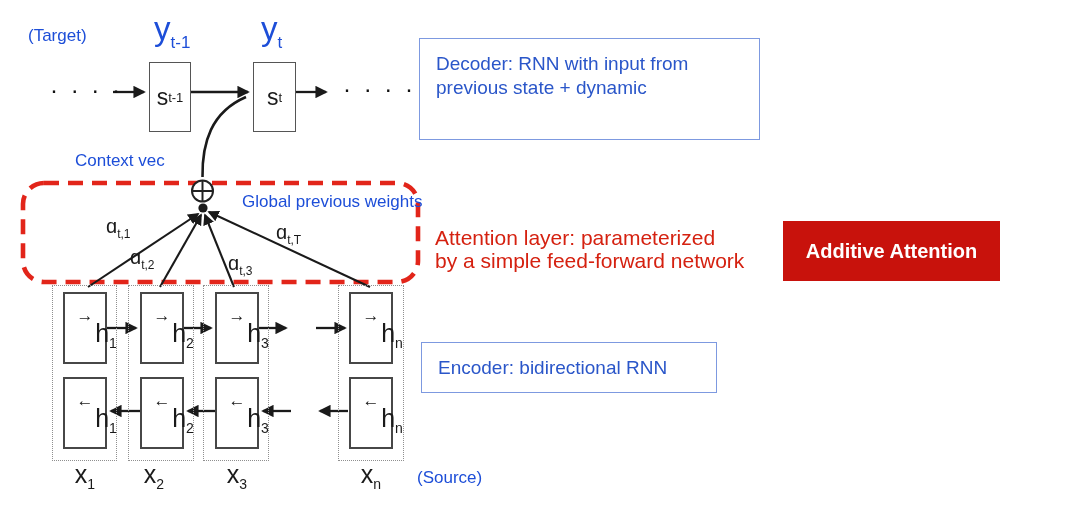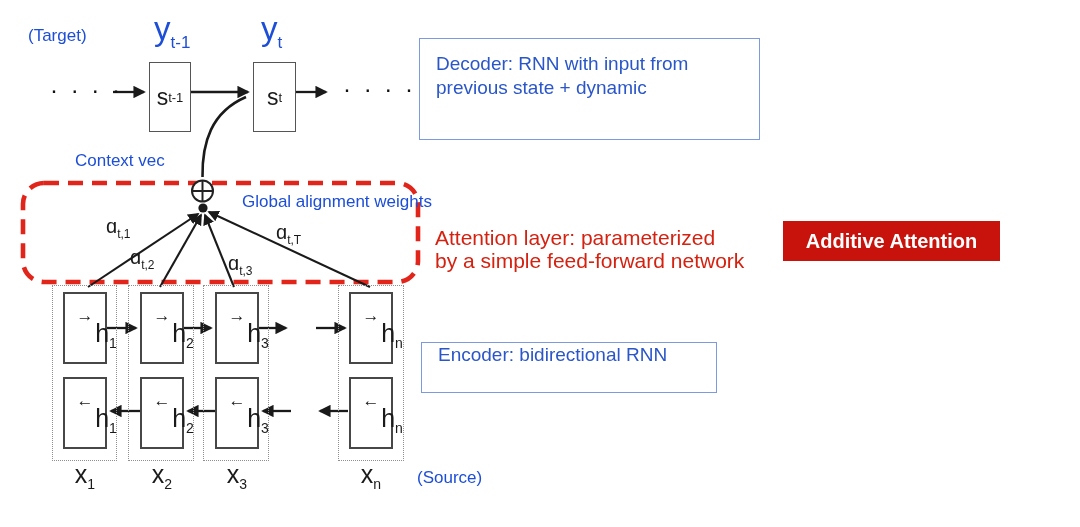--- a/index.html
+++ b/index.html
@@ -29,23 +29,23 @@
   .dotcol{position:absolute;border:1.5px dotted var(--dotted-border);background:transparent;}
   .hbox{position:absolute;border:2px solid var(--box-border);background:#fff;display:flex;align-items:center;justify-content:center;}
   .hcell{display:flex;flex-direction:column;align-items:center;line-height:1;}
   .vecarrow{font-size:17px;line-height:1;margin-bottom:-3px;}
   .hbase{font-size:25px;line-height:1;margin-left:42px;}
   .hbase sub{font-size:14px;}
   .xlbl{position:absolute;width:60px;text-align:center;font-size:25px;line-height:1;}
   .xlbl sub{font-size:14px;}
   .note-box{position:absolute;border:1.6px solid var(--blue-border);color:var(--blue-text);font-size:19px;line-height:23.5px;}
   .decoder-note{left:419px;top:38px;width:341px;height:102px;padding:13px 16px 0 16px;}
-  .encoder-note{left:421px;top:342px;width:296px;height:51px;display:flex;align-items:flex-start;padding-left:16px;}
+  .encoder-note{left:421px;top:342px;width:296px;height:51px;display:flex;align-items:center;padding-left:16px;}
   .attn-note{position:absolute;left:435px;top:227px;color:var(--red-text);font-size:21px;line-height:22.5px;}
-  .badge{position:absolute;left:783px;top:221px;width:217px;height:40px;background:var(--badge-bg);color:#ffffff;font-size:20px;font-weight:bold;display:flex;align-items:center;justify-content:center;}
+  .badge{position:absolute;left:783px;top:221px;width:217px;height:60px;background:var(--badge-bg);color:#ffffff;font-size:20px;font-weight:bold;display:flex;align-items:center;justify-content:center;}
   svg{display:block;}
 </style>
 </head>
 <body>
 
 <div class="stage">
 
   <svg class="layer" width="1080" height="527" viewBox="0 0 1080 527">
     <defs>
       <marker id="ah" viewBox="0 0 10 10" refX="8.5" refY="5" markerWidth="5.4" markerHeight="5.4" orient="auto-start-reverse">
@@ -93,21 +93,21 @@
   <div class="sbox" style="left:149px;top:62px;width:42px;height:70px;">
       <span>s</span>
       <sub>t-1</sub>
     </div>
   <div class="sbox" style="left:253px;top:62px;width:43px;height:70px;">
       <span>s</span>
       <sub>t</sub>
     </div>
 
   <div class="lbl small-lbl" style="left:75px;top:151px;">Context vec</div>
-  <div class="lbl small-lbl" style="left:242px;top:192px;">Global alignment weights</div>
+  <div class="lbl small-lbl" style="left:242px;top:192px;">Global previous weights</div>
 
   <div class="alpha" style="left:106px;top:215px;"><span>ɑ</span><sub>t,1</sub></div>
   <div class="alpha" style="left:130px;top:246px;"><span>ɑ</span><sub>t,2</sub></div>
   <div class="alpha" style="left:228px;top:252px;"><span>ɑ</span><sub>t,3</sub></div>
   <div class="alpha" style="left:276px;top:221px;"><span>ɑ</span><sub>t,T</sub></div>
 
   <div class="dotcol" style="left:52px;top:285px;width:65px;height:176px;"></div>
   <div class="dotcol" style="left:128px;top:285px;width:66px;height:176px;"></div>
   <div class="dotcol" style="left:203px;top:285px;width:66px;height:176px;"></div>
   <div class="dotcol" style="left:338px;top:285px;width:66px;height:176px;"></div>
@@ -156,21 +156,21 @@
       </div>
   </div>
   <div class="hbox" style="left:349px;top:377px;width:44px;height:72px;">
     <div class="hcell">
         <span class="vecarrow">←</span>
         <span class="hbase"><span>h</span><sub>n</sub></span>
       </div>
   </div>
 
   <div class="xlbl" style="left:55px;top:462px;"><span>x</span><sub>1</sub></div>
-  <div class="xlbl" style="left:132px;top:462px;text-align:center;"><span>x</span><sub>2</sub></div>
+  <div class="xlbl" style="left:124px;top:462px;text-align:center;"><span>x</span><sub>2</sub></div>
   <div class="xlbl" style="left:207px;top:462px;"><span>x</span><sub>3</sub></div>
   <div class="xlbl" style="left:341px;top:462px;"><span>x</span><sub>n</sub></div>
   <div class="lbl small-lbl" style="left:417px;top:468px;">(Source)</div>
 
   <div class="note-box decoder-note">
     <div>Decoder: RNN with input from</div>
     <div>previous state + dynamic</div>
   </div>
 
   <div class="attn-note">

